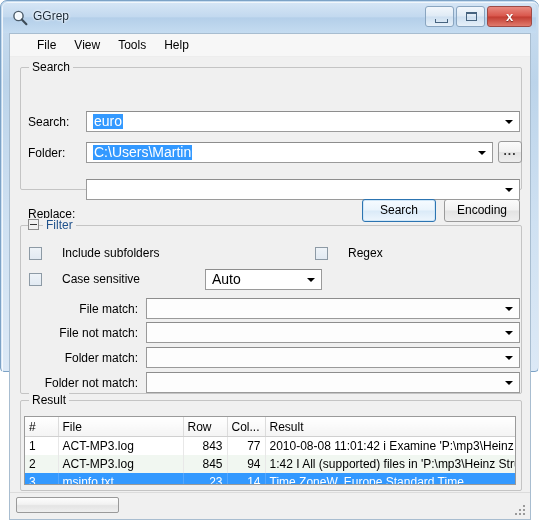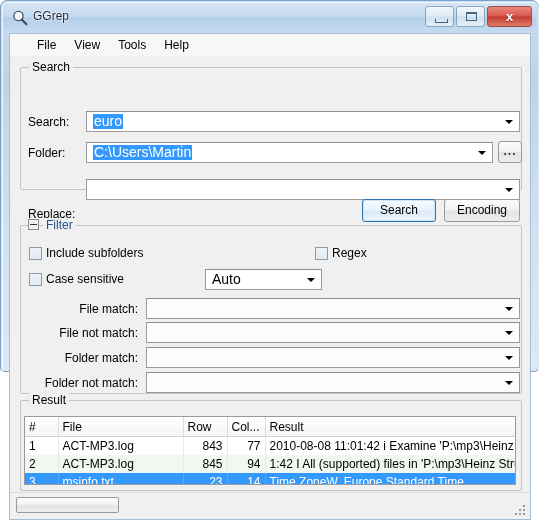--- a/index.html
+++ b/index.html
@@ -238,21 +238,21 @@
     font-weight: bold;
     color: #333;
   }
 
   
   .cb {
     position: absolute;
     font-size: 12px;
     color: #000;
     white-space: nowrap;
-    padding-left: 17px;
+    padding-left: 33px;
     line-height: 13px;
   }
   .cb::before {
     content: "";
     position: absolute;
     left: 0; top: 0;
     width: 13px; height: 13px;
     box-sizing: border-box;
     border: 1px solid #8d9aa5;
     background: linear-gradient(180deg, #eef3f8 0%, #e2eaf2 100%);

